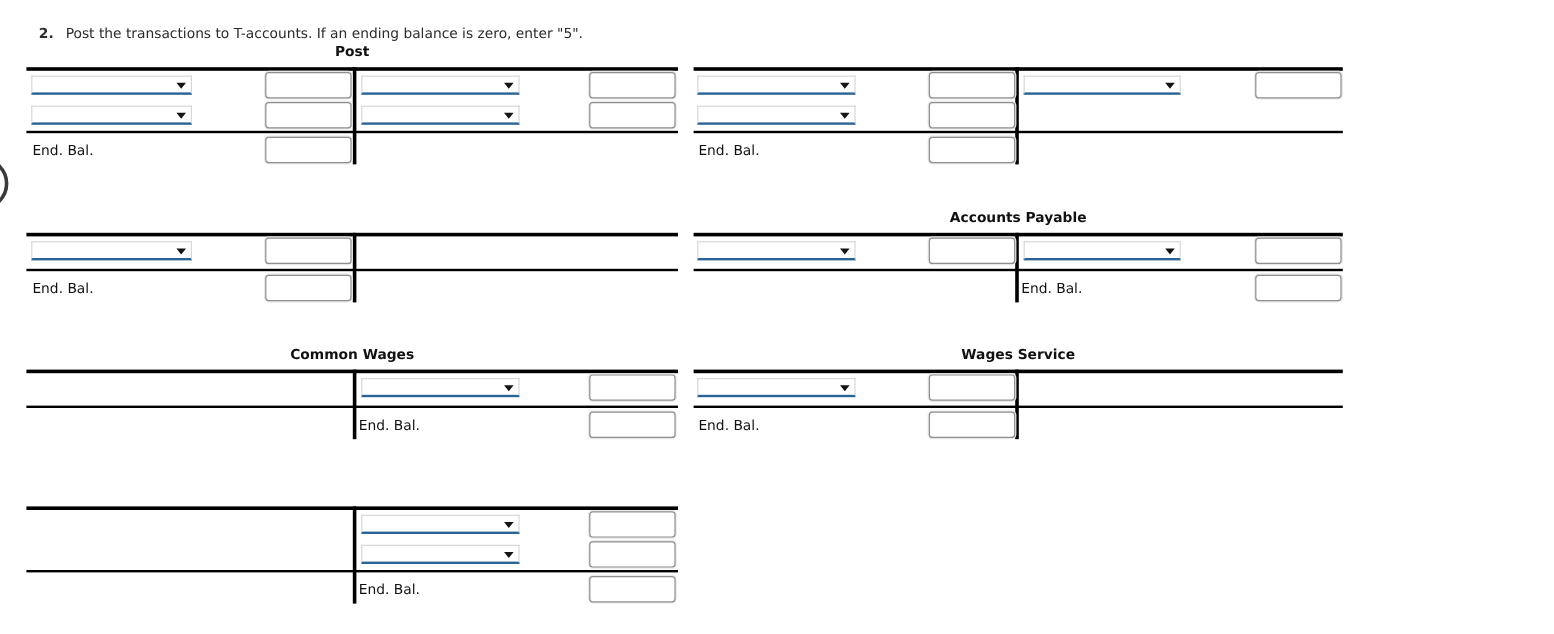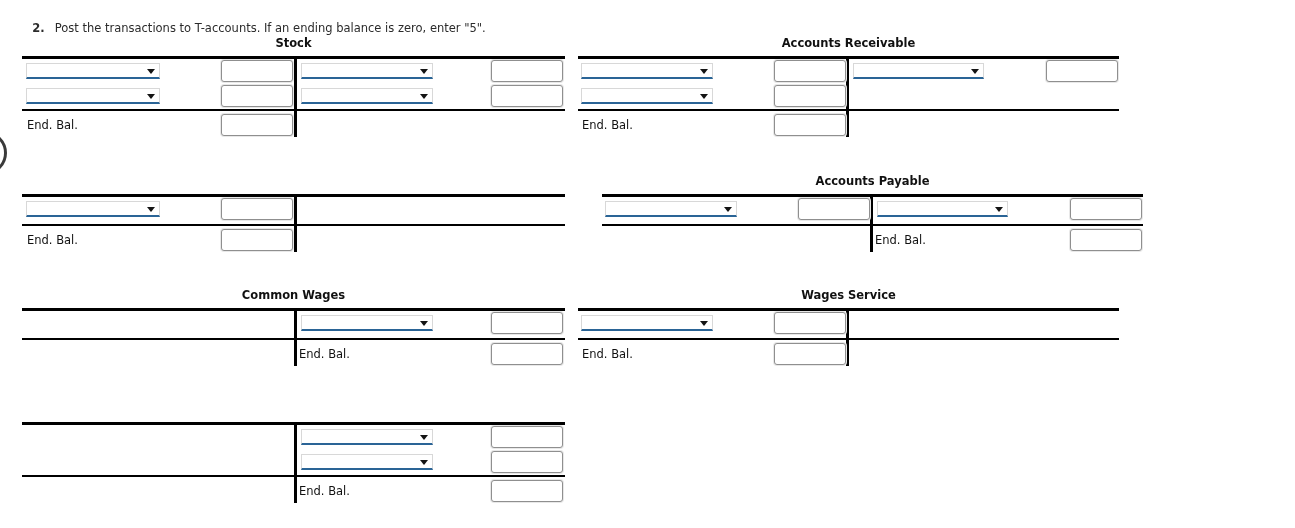--- a/index.html
+++ b/index.html
@@ -42,21 +42,21 @@
 </head>
 <body>
 
 <div class="instruction">
   <span class="num">2.</span><span>Post the transactions to T-accounts. If an ending balance is zero, enter "5".</span>
 </div>
 
 <div class="partial-circle"></div>
 
 <div class="ta" style="left:22px; top:56px; width:543px; height:81px">
-  <div class="ta-title">Stock</div>
+  <div class="ta-title">Post</div>
   <div class="topline"></div>
   <div class="vdiv" style="left:272px; height:81px"></div>
   <div class="sel" style="left:4px; top:7px; width:134px">
       <span class="tri"></span>
     </div>
   <input class="box" style="left: 199px; top: 4px;" value="">
   <div class="sel" style="left:279px; top:7px; width:132px">
       <span class="tri"></span>
     </div>
   <input class="box" style="left: 469px; top: 4px;" value="">
@@ -67,21 +67,20 @@
   <div class="sel" style="left:279px; top:32px; width:132px">
       <span class="tri"></span>
     </div>
   <input class="box" style="left: 469px; top: 29px;" value="">
   <div class="midline" style="top:53px"></div>
   <div class="endlbl" style="left:5px; top:62px">End. Bal.</div>
   <input class="box" style="left: 199px; top: 58px;" value="">
 </div>
 
 <div class="ta" style="left:578px; top:56px; width:541px; height:81px">
-  <div class="ta-title">Accounts Receivable</div>
   <div class="topline"></div>
   <div class="vdiv" style="left:268px; height:81px"></div>
   <div class="sel" style="left:3px; top:7px; width:132px">
       <span class="tri"></span>
     </div>
   <input class="box" style="left: 196px; top: 4px;" value="">
   <div class="sel" style="left:275px; top:7px; width:131px">
       <span class="tri"></span>
     </div>
   <input class="box" style="left: 468px; top: 4px;" value="">
@@ -99,21 +98,21 @@
   <div class="vdiv" style="left:272px; height:58px"></div>
   <div class="sel" style="left:4px; top:7px; width:134px">
       <span class="tri"></span>
     </div>
   <input class="box" style="left: 199px; top: 4px;" value="">
   <div class="midline" style="top:30px"></div>
   <div class="endlbl" style="left:5px; top:39px">End. Bal.</div>
   <input class="box" style="left: 199px; top: 35px;" value="">
 </div>
 
-<div class="ta" style="left:602px; top:194px; width:541px; height:58px">
+<div class="ta" style="left:578px; top:194px; width:541px; height:58px">
   <div class="ta-title">Accounts Payable</div>
   <div class="topline"></div>
   <div class="vdiv" style="left:268px; height:58px"></div>
   <div class="sel" style="left:3px; top:7px; width:132px">
       <span class="tri"></span>
     </div>
   <input class="box" style="left: 196px; top: 4px;" value="">
   <div class="sel" style="left:275px; top:7px; width:131px">
       <span class="tri"></span>
     </div>

